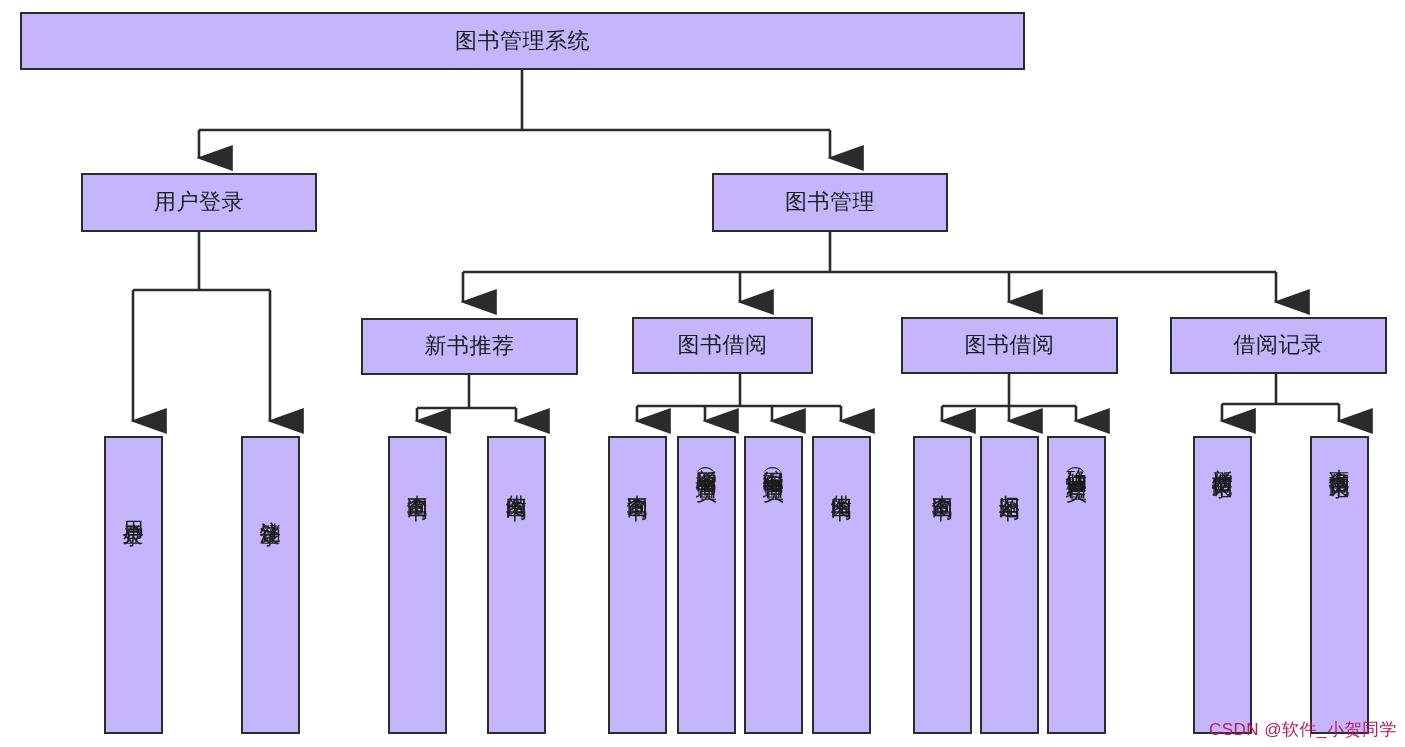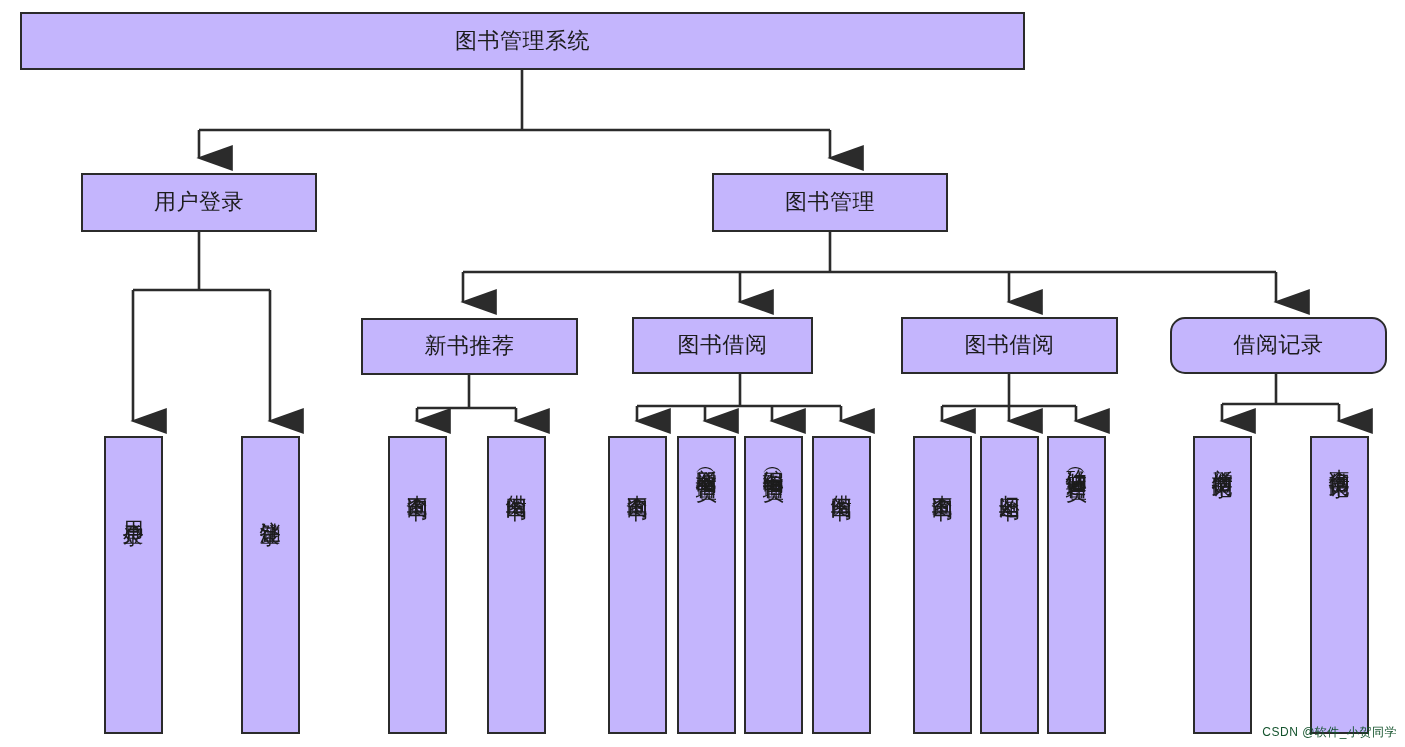--- a/index.html
+++ b/index.html
@@ -60,22 +60,22 @@
     letter-spacing: 2px;
     white-space: nowrap;
   }
   .node.v.pad-top { padding-top: 66px; }
   .node.v.pad-top-sm { padding-top: 40px; }
   .node.v.pad-top-xs { padding-top: 14px; }
   .watermark {
     position: absolute;
     right: 8px;
     bottom: 6px;
-    font-size: 12px;
-    color: #14532d;
+    font-size: 17px;
+    color: #be185d;
     white-space: nowrap;
     letter-spacing: 0.5px;
   }
 </style>
 </head>
 <body>
 
 <div id="diagram-root">
 
   <svg class="edges" viewBox="0 0 1405 747">
@@ -142,21 +142,21 @@
 
   <div class="node h" style="left:361px; top:318px; width:217px; height:57px;">
     <span class="label">新书推荐</span>
   </div>
   <div class="node h" style="left:632px; top:317px; width:181px; height:57px;">
     <span class="label">图书借阅</span>
   </div>
   <div class="node h" style="left:901px; top:317px; width:217px; height:57px;">
     <span class="label">图书借阅</span>
   </div>
-  <div class="node h" style="left:1170px; top:317px; width:217px; height:57px;border-radius:15px;">
+  <div class="node h" style="left:1170px; top:317px; width:217px; height:57px;">
     <span class="label">借阅记录</span>
   </div>
 
   <div class="node v pad-top" style="left:104px; top:436px; width:59px; height:298px;">
     <span class="label">用户登录</span>
   </div>
   <div class="node v pad-top" style="left:241px; top:436px; width:59px; height:298px;">
     <span class="label">注销登录</span>
   </div>
 

